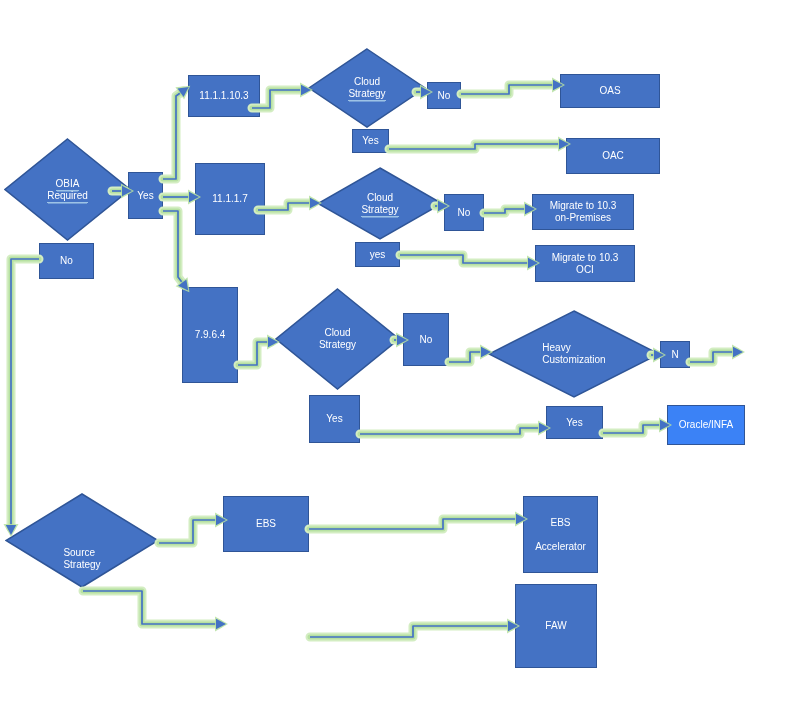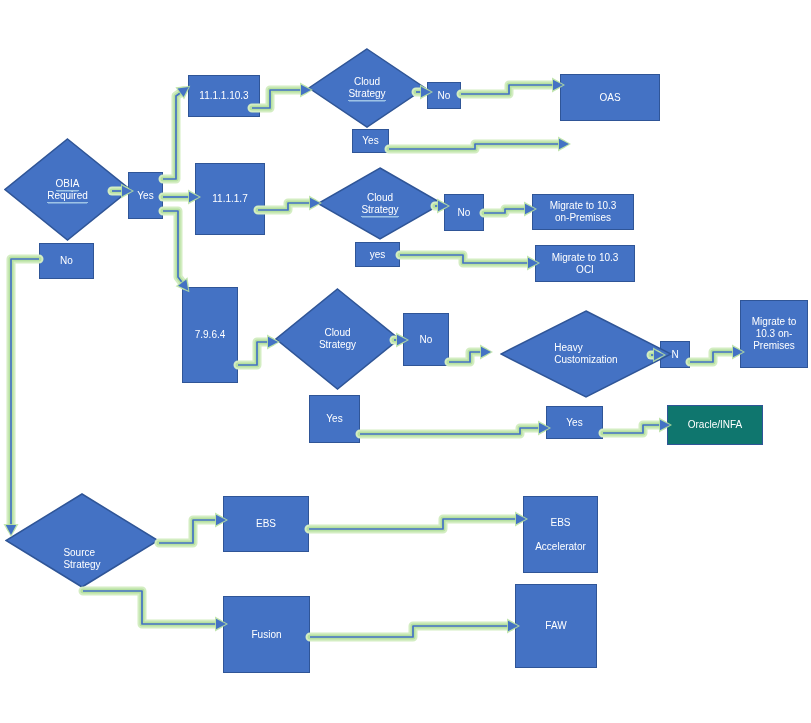--- a/index.html
+++ b/index.html
@@ -50,28 +50,33 @@
       <div class="lbl" style="color: rgb(255, 255, 255);">
         <div class="line"><span>Cloud</span></div>
         <div class="line"><span class="u">Strategy</span></div>
       </div>
     </div>
     <div class="node rect" style="left: 427px; top: 82px; width: 34px; height: 27px; background: rgb(68, 114, 196); border-color: rgb(47, 85, 151);">
       <div class="lbl" style="color: rgb(255, 255, 255);">
         <div class="line"><span>No</span></div>
       </div>
     </div>
-    <div class="node rect" style="left: 560px; top: 74px; width: 100px; height: 47px; background: rgb(68, 114, 196); border-color: rgb(47, 85, 151);">
+    <div class="node rect" style="left: 560px; top: 74px; width: 100px; height: 34px; background: rgb(68, 114, 196); border-color: rgb(47, 85, 151);">
       <div class="lbl" style="color: rgb(255, 255, 255);">
         <div class="line"><span>OAS</span></div>
       </div>
     </div>
     <div class="node rect" style="left: 352px; top: 129px; width: 37px; height: 24px; background: rgb(68, 114, 196); border-color: rgb(47, 85, 151);">
       <div class="lbl" style="color: rgb(255, 255, 255);">
         <div class="line"><span>Yes</span></div>
+      </div>
+    </div>
+    <div class="node rect" style="left: 566px; top: 138px; width: 94px; height: 36px; background: rgb(68, 114, 196); border-color: rgb(47, 85, 151);">
+      <div class="lbl" style="color: rgb(255, 255, 255);">
+        <div class="line"><span>OAC</span></div>
       </div>
     </div>
     <div class="node rect" style="left: 195px; top: 163px; width: 70px; height: 72px; background: rgb(68, 114, 196); border-color: rgb(47, 85, 151);">
       <div class="lbl" style="color: rgb(255, 255, 255);">
         <div class="line"><span>11.1.1.7</span></div>
       </div>
     </div>
     <div class="node diamond" style="left: 317px; top: 167px; width: 126px; height: 73px;">
       <svg width="126" height="73" viewBox="0 0 126 73">
         <polygon points="63,1 125,36.5 63,72 1,36.5" fill="#4472C4" stroke="#2F5597" stroke-width="1.5"></polygon>
@@ -115,52 +120,45 @@
       <div class="lbl" style="color: rgb(255, 255, 255);">
         <div class="line"><span>Cloud</span></div>
         <div class="line"><span>Strategy</span></div>
       </div>
     </div>
     <div class="node rect" style="left: 403px; top: 313px; width: 46px; height: 53px; background: rgb(68, 114, 196); border-color: rgb(47, 85, 151);">
       <div class="lbl" style="color: rgb(255, 255, 255);">
         <div class="line"><span>No</span></div>
       </div>
     </div>
-    <div class="node diamond" style="left: 500px; top: 310px; width: 172px; height: 88px;">
+    <div class="node diamond" style="left: 488px; top: 310px; width: 172px; height: 88px;">
       <svg width="172" height="88" viewBox="0 0 172 88">
         <polygon points="86,1 171,44 86,87 1,44" fill="#4472C4" stroke="#2F5597" stroke-width="1.5"></polygon>
       </svg>
       <div class="lbl left" style="color: rgb(255, 255, 255);">
         <div class="line"><span>Heavy</span></div>
         <div class="line"><span>Customization</span></div>
       </div>
     </div>
     <div class="node rect" style="left: 660px; top: 341px; width: 30px; height: 27px; background: rgb(68, 114, 196); border-color: rgb(47, 85, 151);">
       <div class="lbl" style="color: rgb(255, 255, 255);">
         <div class="line"><span>N</span></div>
       </div>
     </div>
-    <div class="node rect" style="left: 740px; top: 300px; width: 68px; height: 68px; background: rgb(68, 114, 196); border-color: rgb(47, 85, 151);">
-      <div class="lbl" style="color: rgb(255, 255, 255);">
-        <div class="line"><span>Migrate to</span></div>
-        <div class="line"><span>10.3 on-</span></div>
-        <div class="line"><span>Premises</span></div>
-      </div>
-    </div>
     <div class="node rect" style="left: 309px; top: 395px; width: 51px; height: 48px; background: rgb(68, 114, 196); border-color: rgb(47, 85, 151);">
       <div class="lbl" style="color: rgb(255, 255, 255);">
         <div class="line"><span>Yes</span></div>
       </div>
     </div>
     <div class="node rect" style="left: 546px; top: 406px; width: 57px; height: 33px; background: rgb(68, 114, 196); border-color: rgb(47, 85, 151);">
       <div class="lbl" style="color: rgb(255, 255, 255);">
         <div class="line"><span>Yes</span></div>
       </div>
     </div>
-    <div class="node rect" style="left: 667px; top: 405px; width: 96px; height: 40px; background: #0f766e; border-color: rgb(47, 85, 151);">
+    <div class="node rect" style="left: 667px; top: 405px; width: 78px; height: 40px; background: #3b82f6; border-color: rgb(47, 85, 151);">
       <div class="lbl" style="color: rgb(255, 255, 255);">
         <div class="line"><span>Oracle/INFA</span></div>
       </div>
     </div>
     <div class="node diamond" style="left: 5px; top: 493px; width: 154px; height: 95px;">
       <svg width="154" height="95" viewBox="0 0 154 95">
         <polygon points="77,1 153,47.5 77,94 1,47.5" fill="#4472C4" stroke="#2F5597" stroke-width="1.5"></polygon>
       </svg>
       <div class="lbl left" style="color: rgb(255, 255, 255); margin-top: 36px;">
         <div class="line"><span>Source</span></div>
@@ -170,25 +168,20 @@
     <div class="node rect" style="left: 223px; top: 496px; width: 86px; height: 56px; background: rgb(68, 114, 196); border-color: rgb(47, 85, 151);">
       <div class="lbl" style="color: rgb(255, 255, 255);">
         <div class="line"><span>EBS</span></div>
       </div>
     </div>
     <div class="node rect" style="left: 523px; top: 496px; width: 75px; height: 77px; background: rgb(68, 114, 196); border-color: rgb(47, 85, 151);">
       <div class="lbl" style="color: rgb(255, 255, 255);">
         <div class="line"><span>EBS</span></div>
         <div class="line"><span></span></div>
         <div class="line"><span>Accelerator</span></div>
-      </div>
-    </div>
-    <div class="node rect" style="left: 223px; top: 596px; width: 87px; height: 77px; background: rgb(68, 114, 196); border-color: rgb(47, 85, 151);">
-      <div class="lbl" style="color: rgb(255, 255, 255);">
-        <div class="line"><span>Fusion</span></div>
       </div>
     </div>
     <div class="node rect" style="left: 515px; top: 584px; width: 82px; height: 84px; background: rgb(68, 114, 196); border-color: rgb(47, 85, 151);">
       <div class="lbl" style="color: rgb(255, 255, 255);">
         <div class="line"><span>FAW</span></div>
       </div>
     </div>
     <svg id="edges" width="811" height="723">
       <g>
         <path d="M112,191 L125,191" fill="none" stroke="#d3edc2" stroke-width="9" stroke-linejoin="round" stroke-linecap="round"></path>

